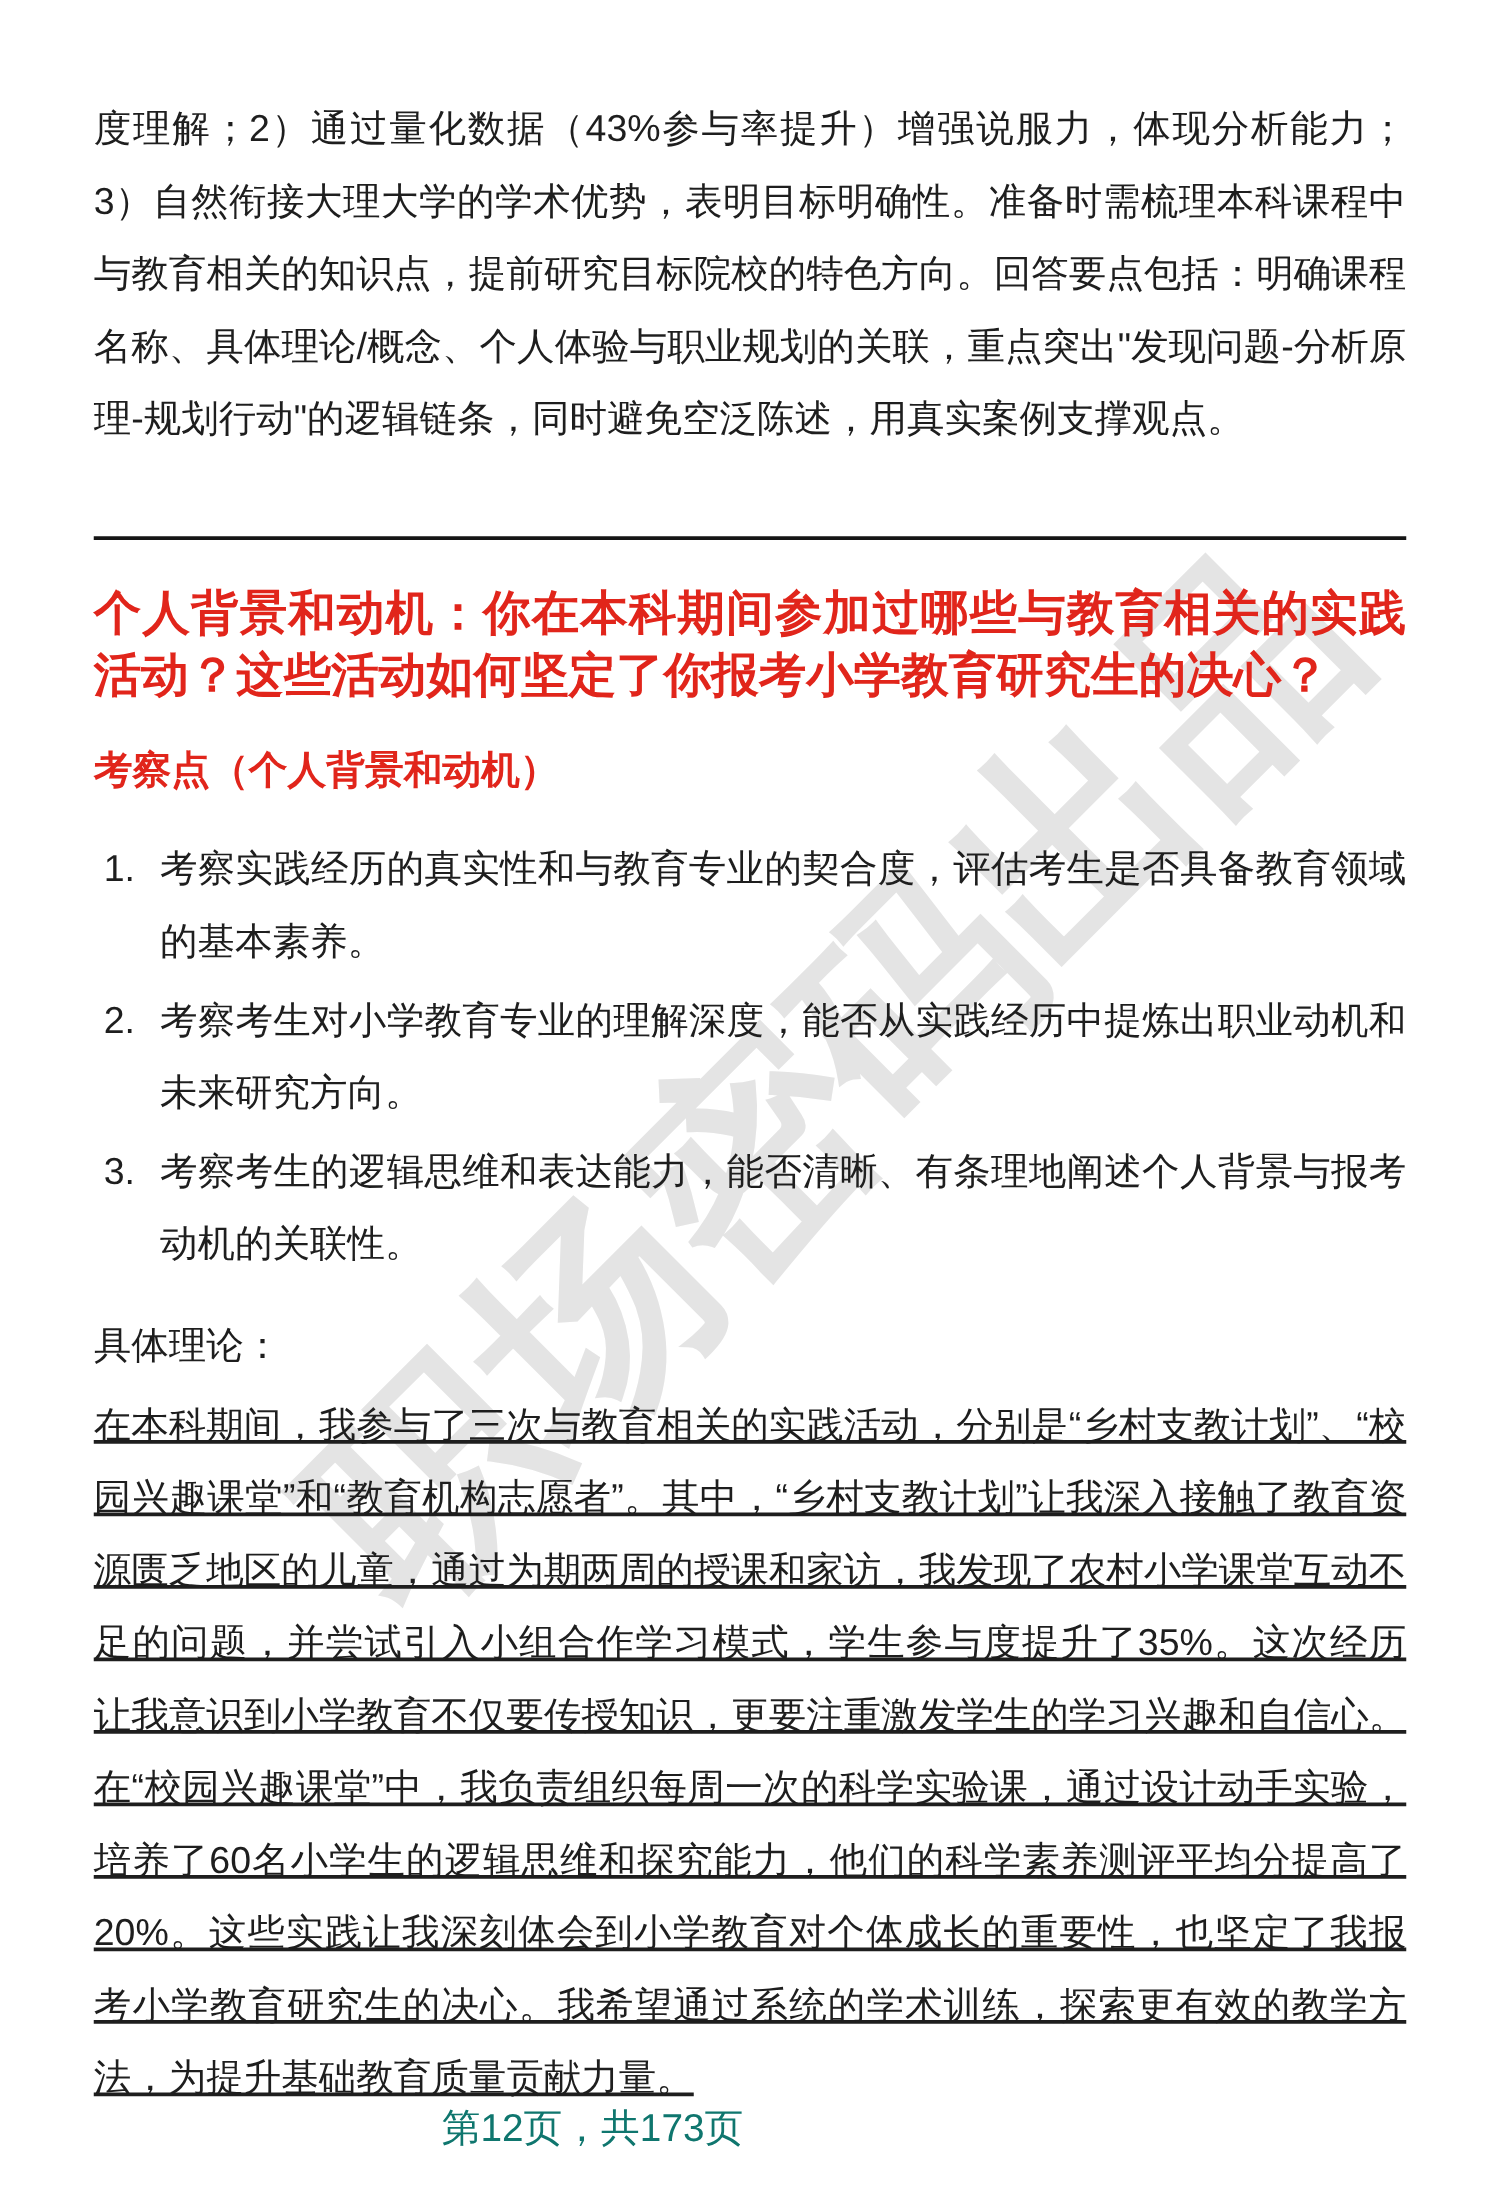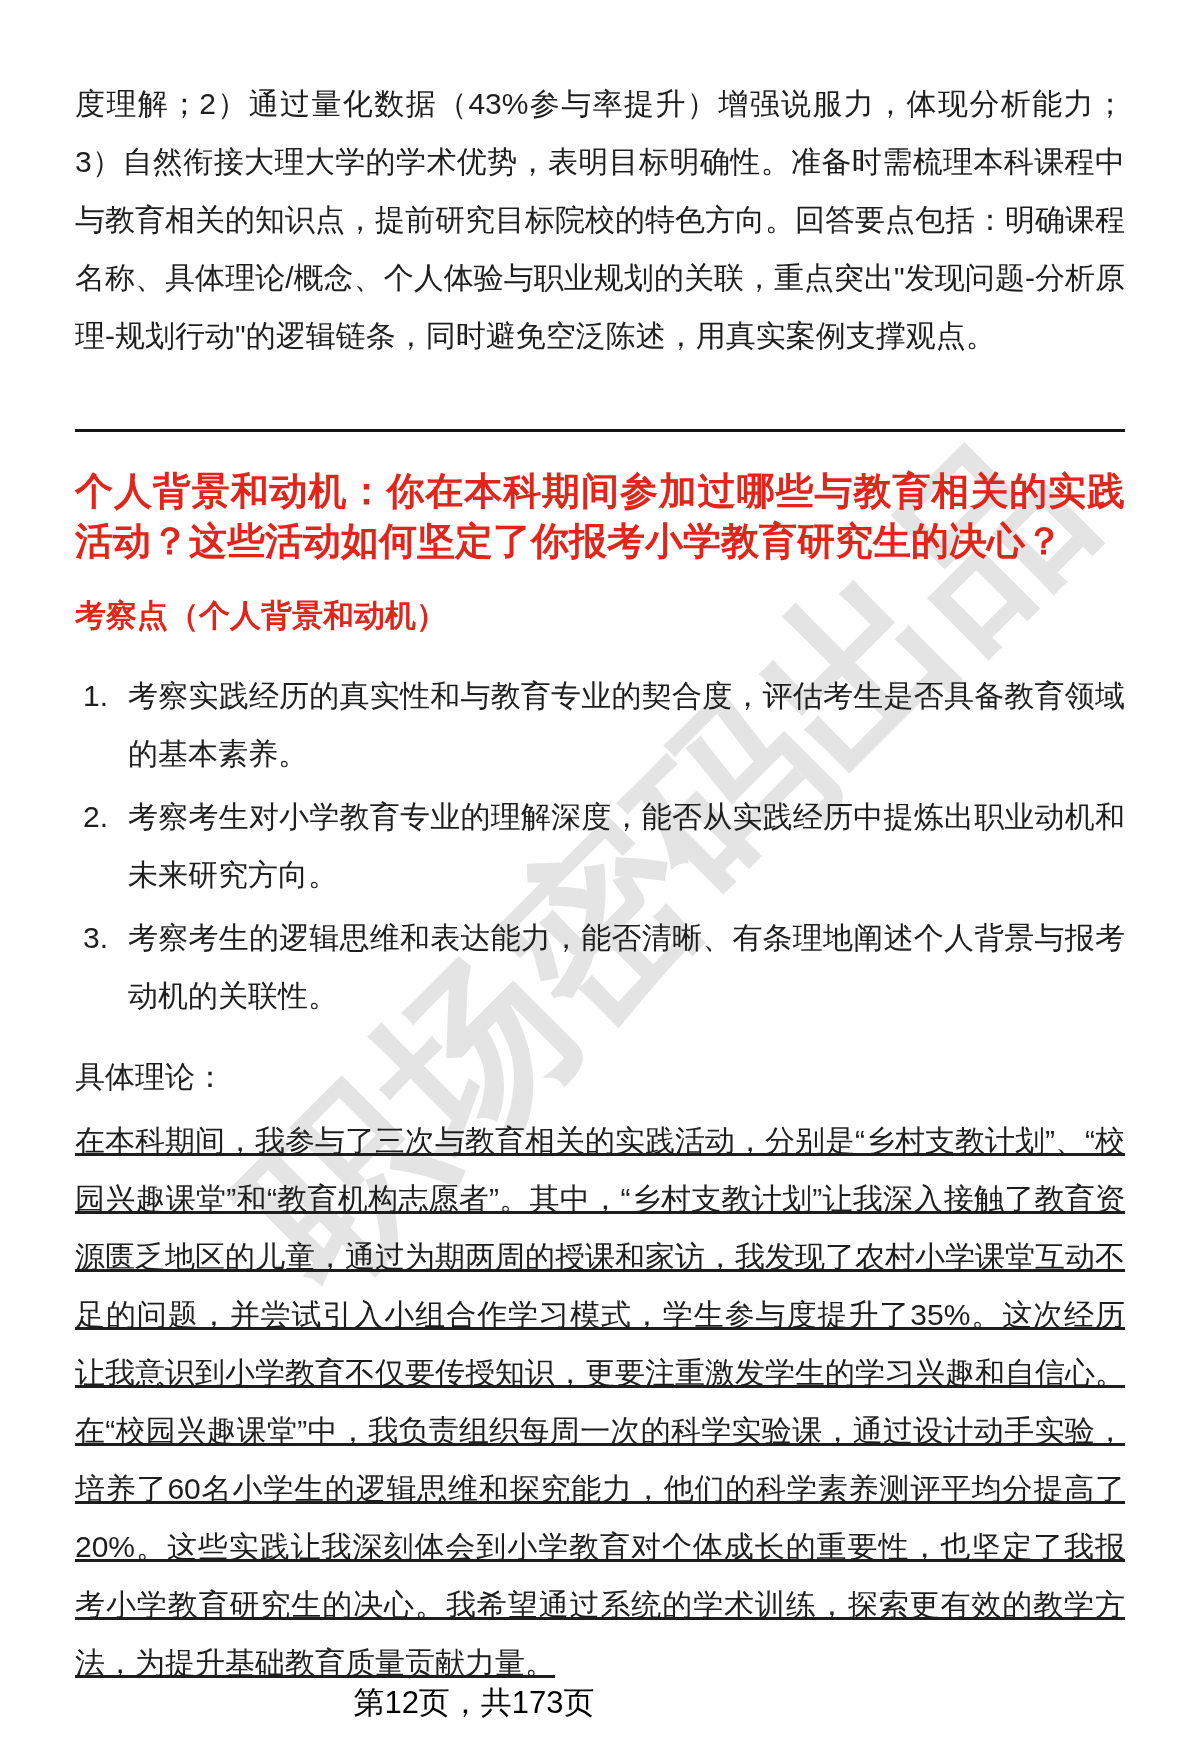--- a/index.html
+++ b/index.html
@@ -92,21 +92,21 @@
   }
   .answer-para { margin-top: 6px; text-decoration: underline; }
   .footer {
     position: absolute;
     left: 0;
     top: 1683px;
     width: 948px;
     text-align: center;
     font-size: 31px;
     line-height: 40px;
-    color: #000000;
+    color: #0f766e;
     z-index: 1;
   }
 </style>
 </head>
 <body>
 
 <div class="page">
 
   <div class="watermark">职场密码出品</div>
 

